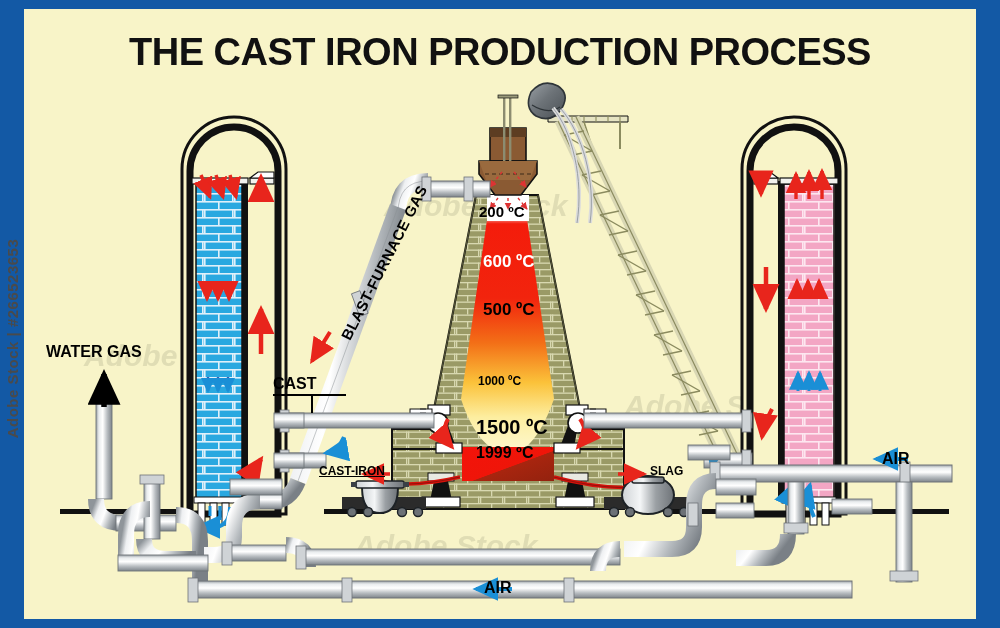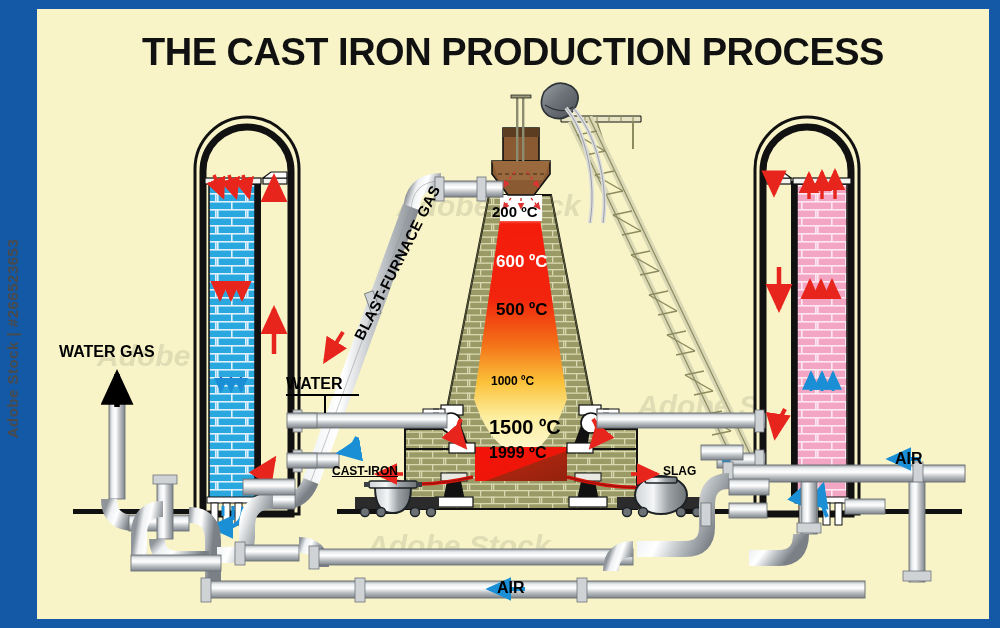--- a/index.html
+++ b/index.html
@@ -3,21 +3,21 @@
 <meta charset="utf-8">
 <style>
   html,body{margin:0;padding:0;}
   body{
     width:1000px;height:628px;overflow:hidden;
     background:#1359a5;
     font-family:"Liberation Sans", sans-serif;
   }
   #stage{position:relative;width:1000px;height:628px;}
   #canvas{
-    position:absolute;left:37px;top:9px;width:952px;height:610px;
+    position:absolute;left:24px;top:9px;width:952px;height:610px;
     background:#f8f4c8;
     overflow:hidden;
   }
   #svgroot{position:absolute;left:0;top:0;width:952px;height:610px;}
   .wm{
     position:absolute;
     color:rgba(120,120,120,.92);
     font-size:15px;font-weight:bold;letter-spacing:.5px;
     white-space:nowrap;
   }
@@ -524,21 +524,21 @@
 
         <g stroke="#000" stroke-width="2" fill="none">
           <path d="M249,386 L322,386"></path>
           <path d="M288,386 L288,404"></path>
         </g>
       </g>
     </svg>
 
     <div class="lbl" style="left:22px;top:334px;font-size:16px;">WATER GAS</div>
     <div id="rot-bfg">BLAST-FURNACE GAS</div>
-    <div class="lbl" style="left:249px;top:366px;font-size:16px;">WATER</div>
+    <div class="lbl" style="left:249px;top:366px;font-size:16px;">CAST</div>
     <div class="lbl" style="left:295px;top:455px;font-size:12px;text-decoration:underline;">CAST-IRON</div>
     <div class="lbl" style="left:626px;top:455px;font-size:12px;">SLAG</div>
     <div class="lbl" style="left:858px;top:441px;font-size:16px;">AIR</div>
     <div class="lbl" style="left:460px;top:570px;font-size:16px;">AIR</div>
 
     <div class="temp" style="left:455px;top:194px;">200 ºC</div>
     <div class="temp temp-w" style="left:459px;top:243px;font-size:17px;text-align:center;">600 ºC</div>
     <div class="temp" style="left:459px;top:291px;font-size:17px;">500 ºC</div>
     <div class="temp" style="left:454px;top:365px;font-size:12px;">1000 ºC</div>
     <div class="temp" style="left:452px;top:407px;font-size:20px;">1500 ºC</div>

